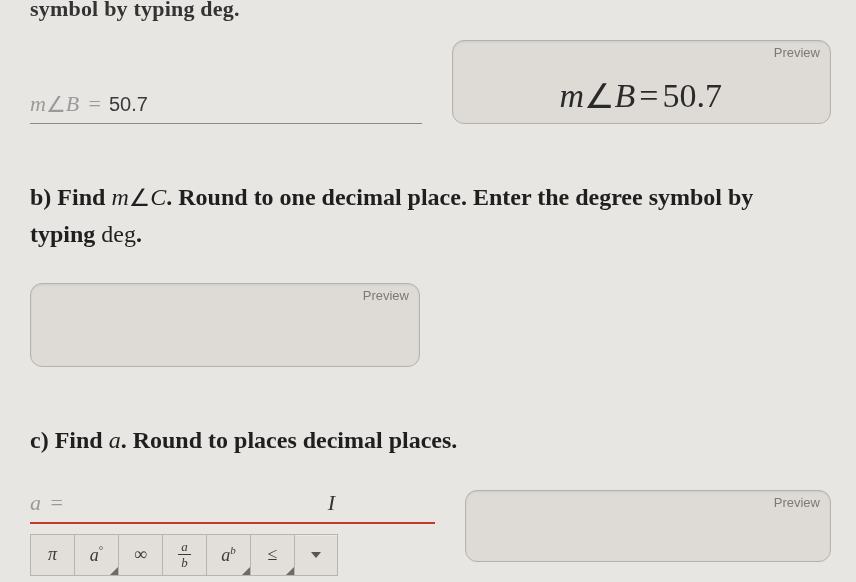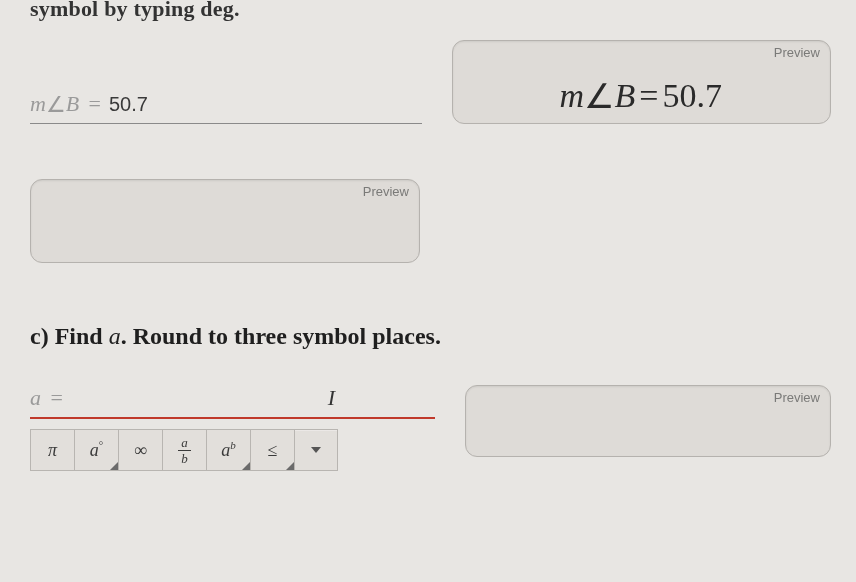--- a/index.html
+++ b/index.html
@@ -187,31 +187,35 @@
     </div>
 
     <div class="preview-box">
       <div class="preview-label">Preview</div>
       <div class="preview-math">
         <span class="var">m</span><span class="angle-sym">∠</span><span class="var">B</span><span class="eq">=</span><span>50.7</span>
       </div>
     </div>
   </div>
 
+  <div class="question">
+    <span class="label">b)</span>
+    <span style="font-weight:bold">Find </span><span class="math" style="font-weight:normal"><span>m</span><span class="rm angle-sym">∠</span><span>C</span></span><span style="font-weight:bold">. Round to one decimal place. Enter the degree symbol by typing </span><span style="font-weight:normal; font-family:'Times New Roman',serif">deg</span><span style="font-weight:bold">.</span>
+  </div>
 
   <div class="row">
 
     <div class="preview-box">
       <div class="preview-label">Preview</div>
     </div>
   </div>
 
   <div class="question">
     <span class="label">c)</span>
-    <span style="font-weight:bold">Find </span><span class="math" style="font-weight:normal">a</span><span style="font-weight:bold">. Round to three symbol places.</span>
+    <span style="font-weight:bold">Find </span><span class="math" style="font-weight:normal">a</span><span style="font-weight:bold">. Round to places decimal places.</span>
   </div>
 
   <div class="row-c">
     <div class="col-left">
       <div class="input-wrap">
         <div class="input-line active">
           <span class="math-prefix">
             <span>a</span>
             <span style="font-style:normal; margin:0 4px">=</span>
           </span>

